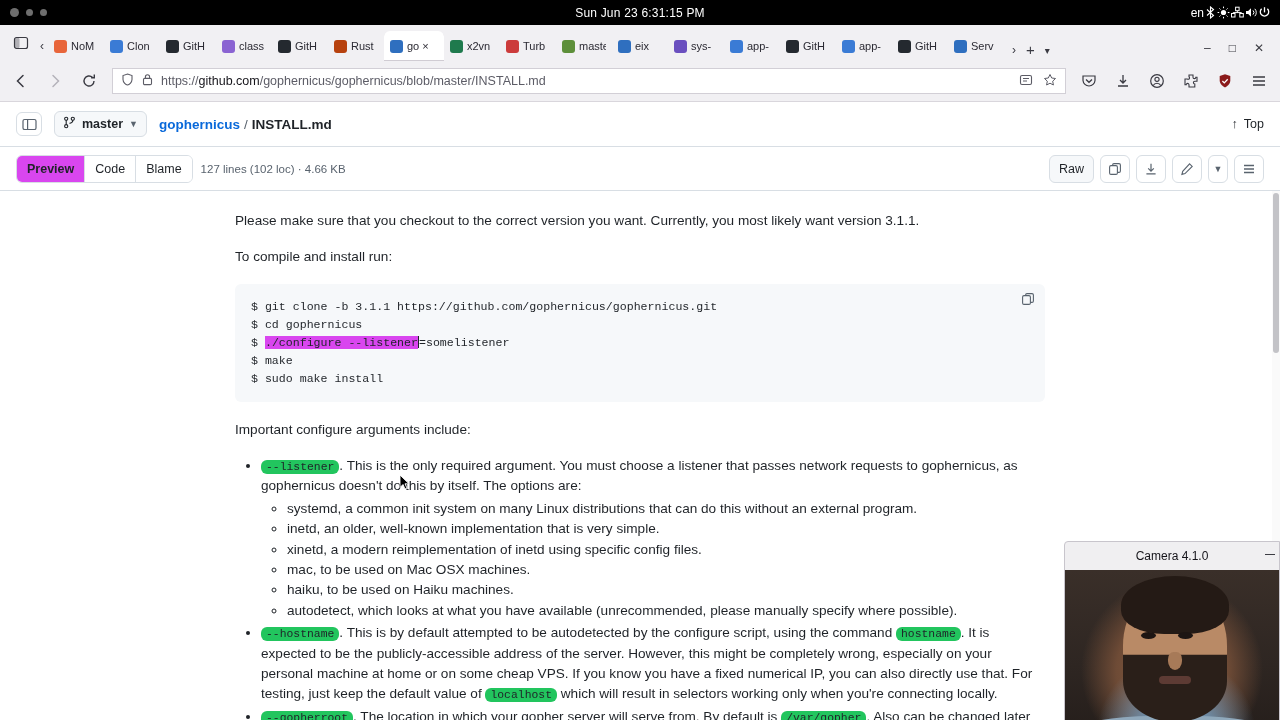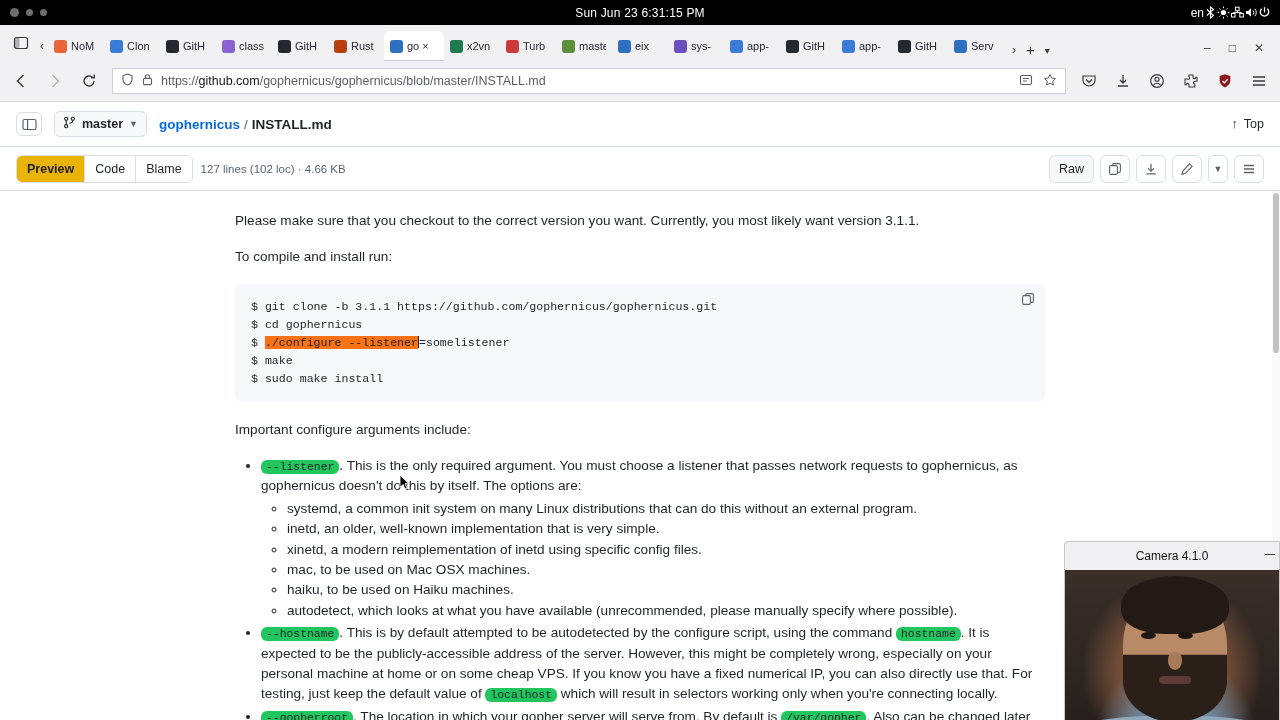--- a/index.html
+++ b/index.html
@@ -80,39 +80,39 @@
   .crumb .file { font-weight: 600; color: #1f2328; }
   .gh-top-right { margin-left: auto; display: flex; align-items: center; gap: 6px; font-size: 12.5px; color: #1f2328; }
   
   .file-toolbar {
     height: 44px; background: #ffffff; border-bottom: 1px solid #d8dee4;
     display: flex; align-items: center; padding: 0 16px; gap: 8px;
   }
   .seg { display: flex; align-items: center; border: 1px solid #d8dee4; border-radius: 6px; overflow: hidden; height: 28px; }
   .seg > div { padding: 0 10px; height: 100%; display: flex; align-items: center; font-size: 12.5px; color: #1f2328; background: #ffffff; border-right: 1px solid #d8dee4; }
   .seg > div:last-child { border-right: none; }
-  .seg > div.on { background: #eab308; font-weight: 600; }
+  .seg > div.on { background: #d946ef; font-weight: 600; }
   .file-meta { font-size: 11.5px; color: #59636e; }
   .tool-right { margin-left: auto; display: flex; align-items: center; gap: 6px; }
   .btn-o { height: 28px; border: 1px solid #d8dee4; border-radius: 6px; background: #f6f8fa; display: flex; align-items: center; padding: 0 9px; font-size: 12.5px; color: #1f2328; gap: 4px; }
   .btn-i { height: 28px; width: 30px; border: 1px solid #d8dee4; border-radius: 6px; background: #ffffff; display:flex; align-items:center; justify-content:center; color:#59636e; }
   
   .content-wrap { position: relative; height: 551px; background: #ffffff; overflow: hidden; }
   .article {
     padding: 20px 235px 20px 235px;
     font-size: 13.6px; line-height: 1.5; color: #1f2328;
   }
   .article p { margin: 0 0 16px 0; }
   .code-block {
     background: #f6f8fa; border-radius: 6px; padding: 14px 16px;
     font-family: "Liberation Mono", monospace; font-size: 11.6px; line-height: 1.55;
     color: #1f2328; position: relative; margin-bottom: 18px; white-space: pre;
   }
   .copy-ico { position: absolute; top: 8px; right: 10px; color: #59636e; }
-  .sel { background: #f97316; }
+  .sel { background: #d946ef; }
   .caret { display:inline-block; width:1px; height:12px; background:#1f2328; vertical-align:-2px; }
   ul.lvl1 { margin: 0 0 16px 0; padding-left: 26px; list-style: disc; }
   ul.lvl2 { margin: 2px 0 2px 0; padding-left: 26px; list-style: circle; }
   ul.lvl1 > li { margin-bottom: 2px; }
   code.inl {
     background: #22c55e; border-radius: 6px; padding: 1px 5px;
     font-family: "Liberation Mono", monospace; font-size: 11.4px;
   }
   .scrollbar-v {
     position: absolute; right: 0; top: 0; width: 8px; height: 100%; background: #fafafa;

